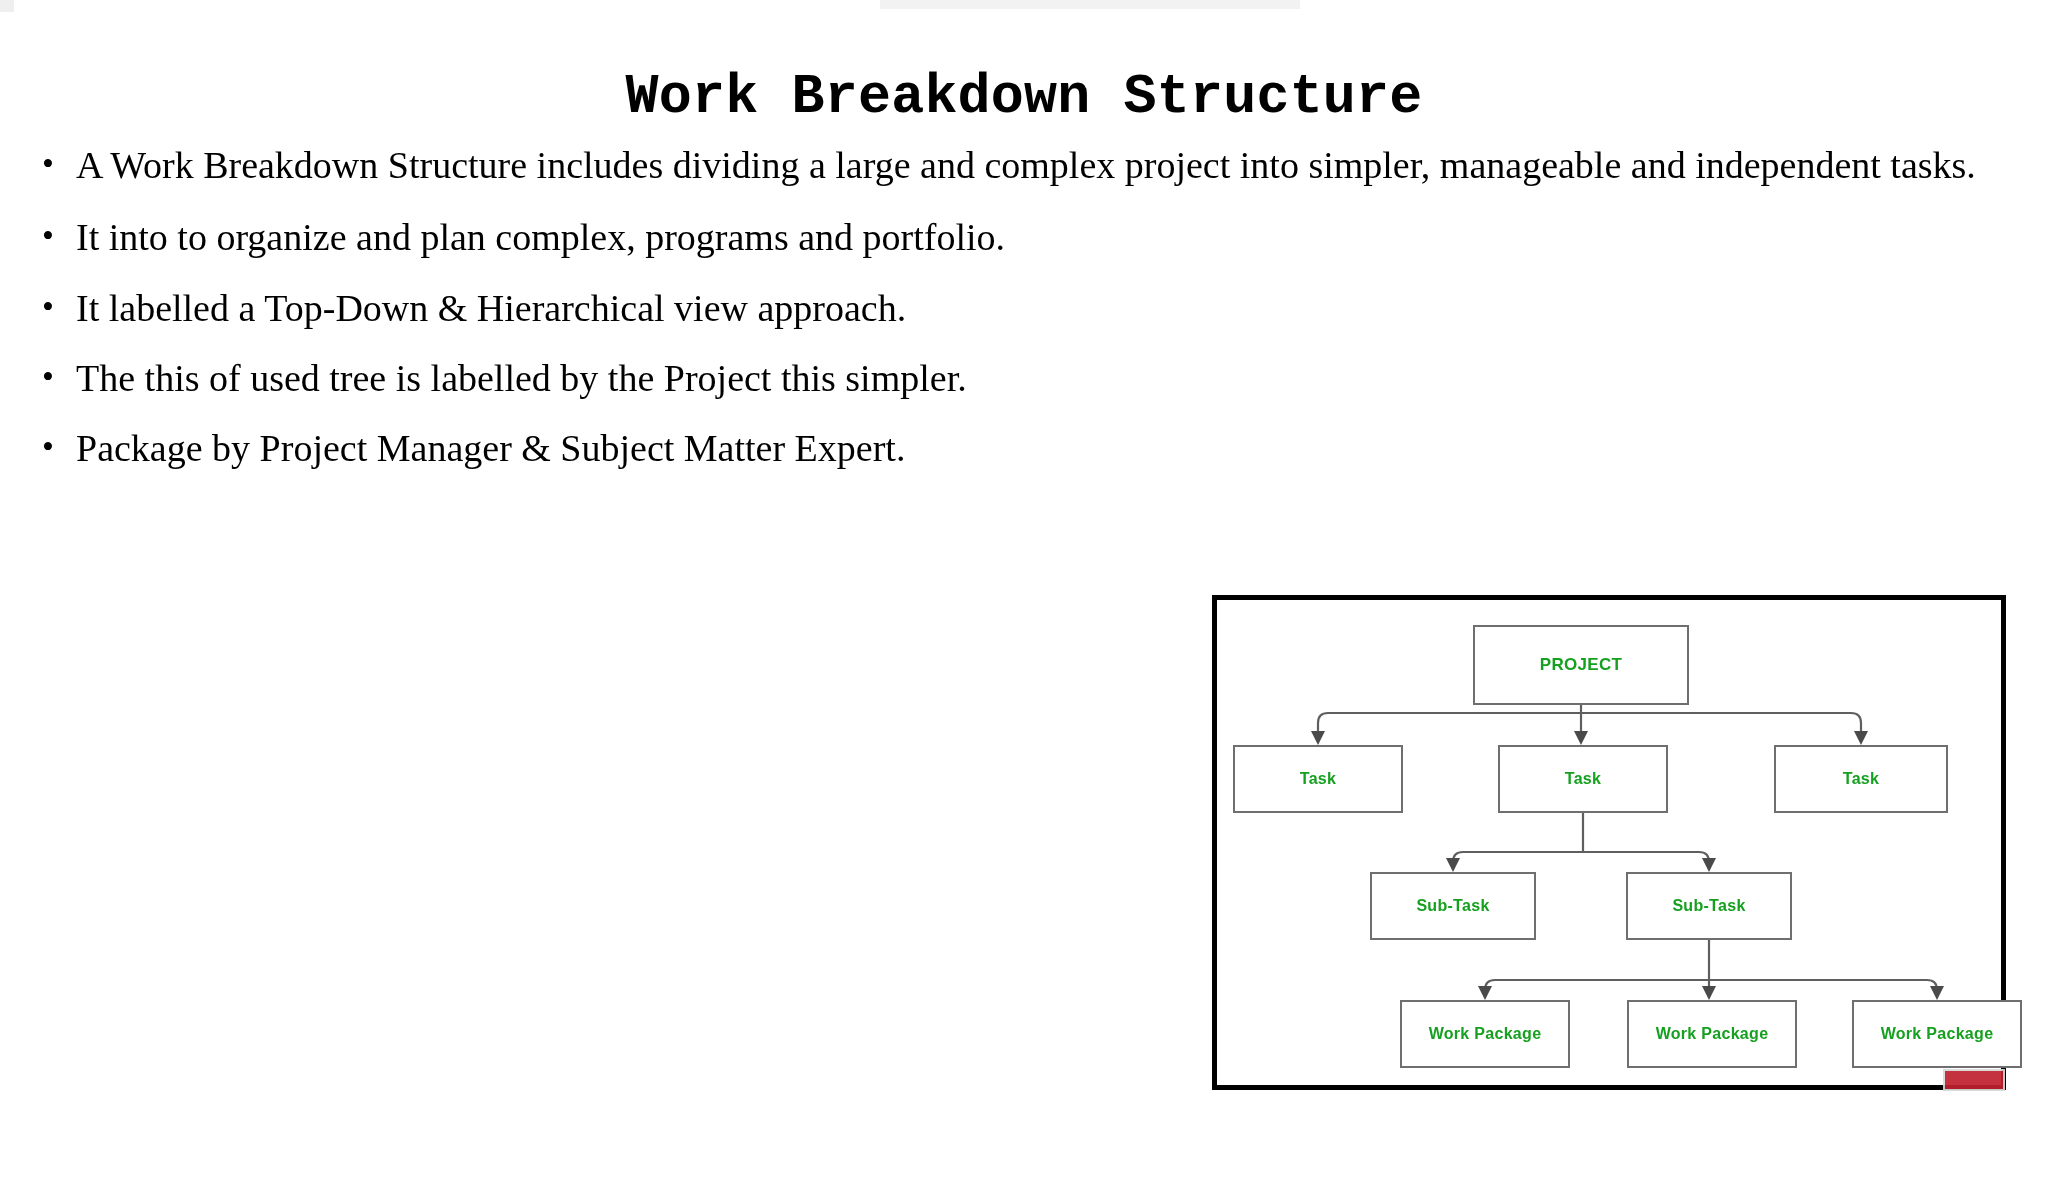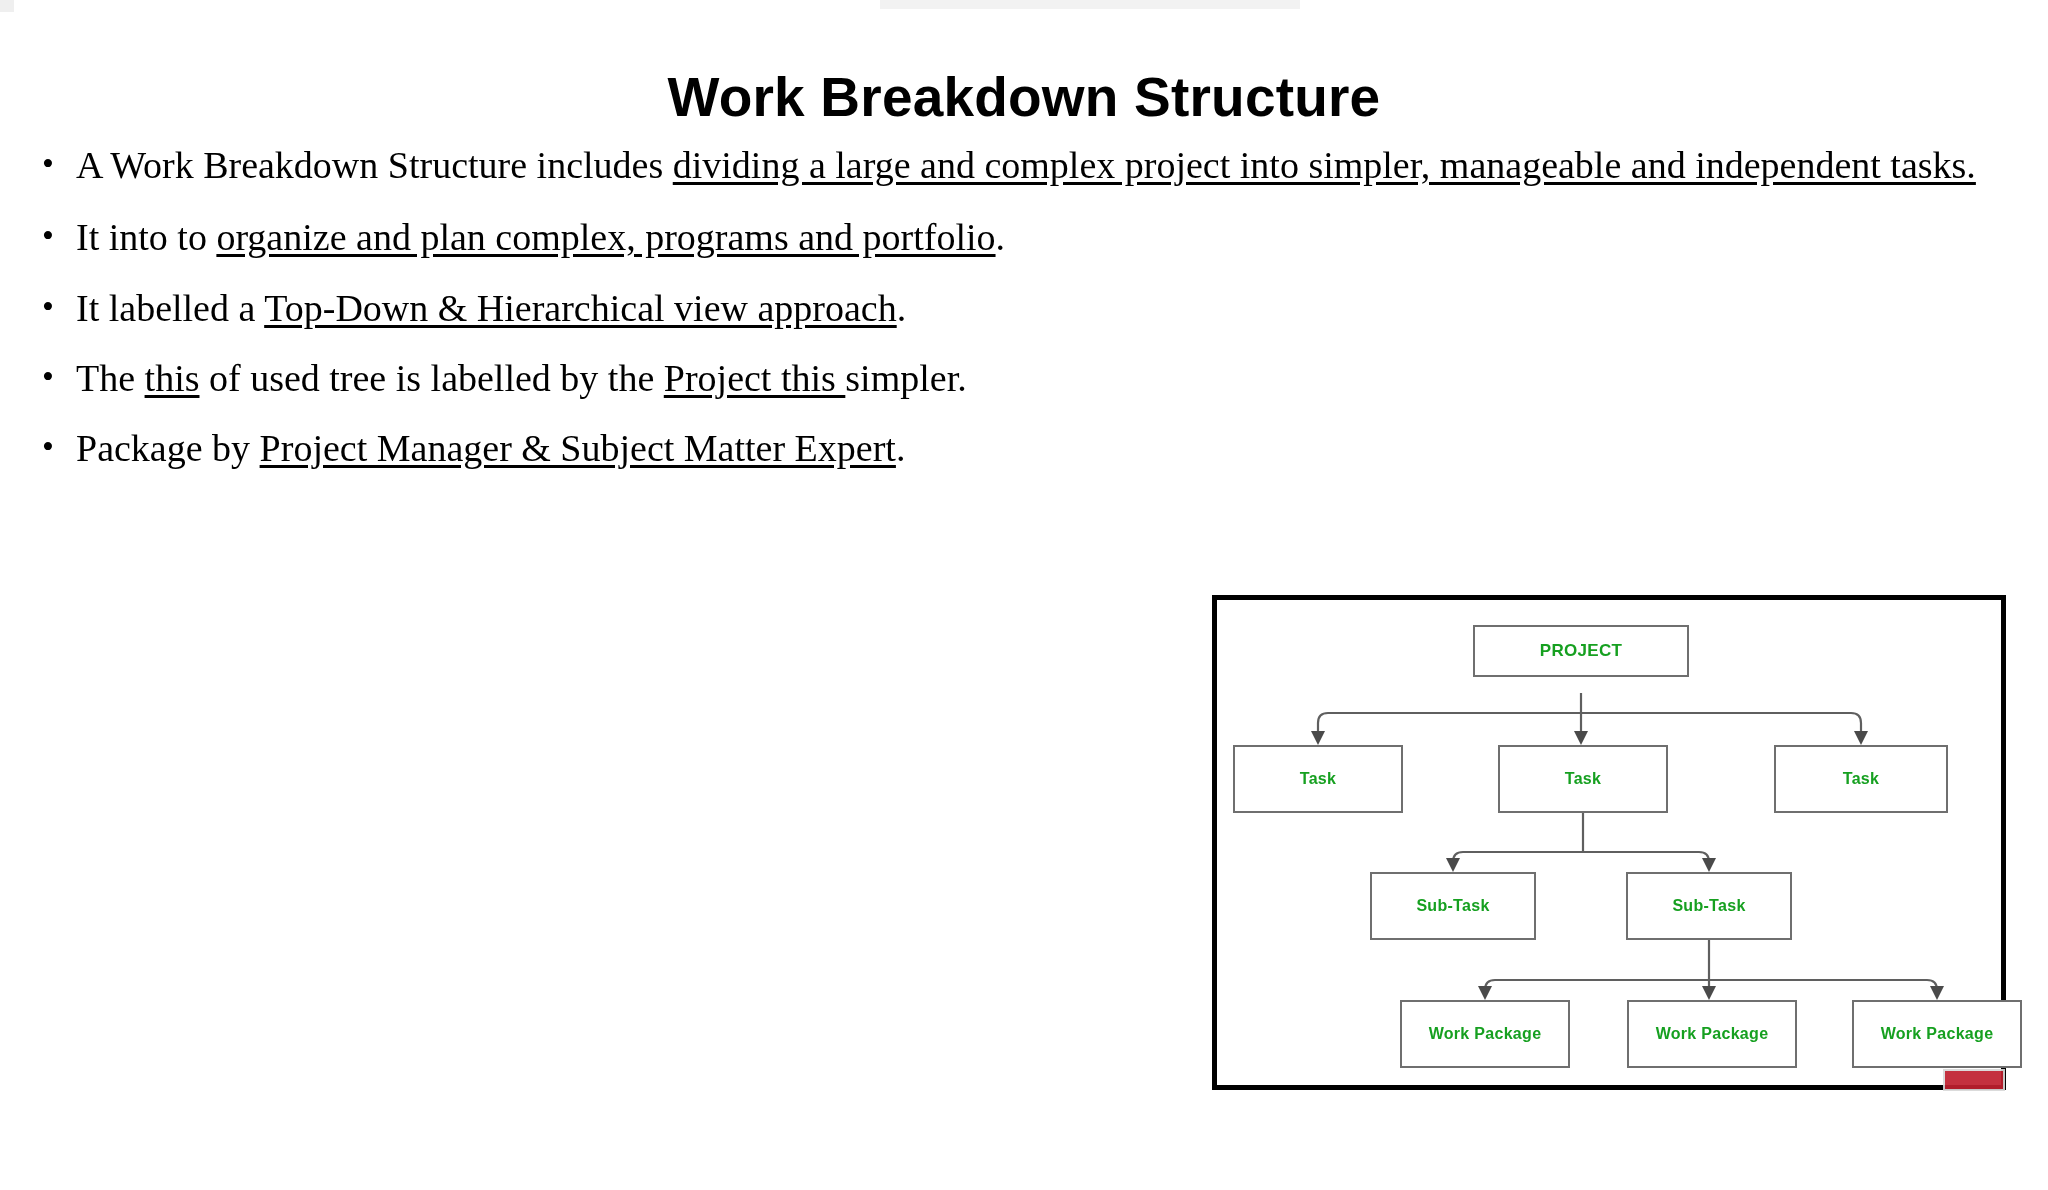--- a/index.html
+++ b/index.html
@@ -26,21 +26,21 @@
   }
 
   .slide-title {
     position: absolute;
     left: 0; right: 0; top: 32px;
     text-align: center;
     font-size: 55px;
     font-weight: bold;
     letter-spacing: 0.2px;
     line-height: 1.05;
-    font-family: Liberation Sans, sans-serif;
+    font-family: Liberation Mono, monospace;
   }
 
   .bullets {
     position: absolute;
     left: 38px;
     top: 142px;
     width: 1968px;
   }
 
   .bullet {
@@ -54,21 +54,21 @@
   .bullet .dot {
     position: absolute;
     left: 4px;
     top: 0;
     font-size: 34px;
     line-height: 1.28;
   }
   .bullet.justify { text-align: justify; text-align-last: left; }
   .bullet.justify .txt { display: inline; }
 
-  .u { text-decoration: underline; text-underline-offset: 4px; }
+  .u { text-underline-offset: 4px; }
 
   .b1 { margin-bottom: 26px; }
   .b2 { margin-bottom: 24px; }
   .b3 { margin-bottom: 24px; }
   .b4 { margin-bottom: 24px; }
 
   
   .wbs-figure {
     position: absolute;
     left: 1212px;
@@ -89,21 +89,21 @@
     border: 2px solid #6f6f6f;
     background: #ffffff;
     display: flex;
     align-items: center;
     justify-content: center;
     font-family: "Liberation Sans", "DejaVu Sans", sans-serif;
     font-weight: bold;
     color: #16a020;
     letter-spacing: 0.3px;
   }
-  .n-project { left: 256px; top: 25px; width: 216px; height: 52px; font-size: 17px; }
+  .n-project { left: 256px; top: 25px; width: 216px; height: 80px; font-size: 17px; }
   .n-task-1  { left: 16px;  top: 145px; width: 170px; height: 68px; font-size: 16px; }
   .n-task-2  { left: 281px; top: 145px; width: 170px; height: 68px; font-size: 16px; }
   .n-task-3  { left: 557px; top: 145px; width: 174px; height: 68px; font-size: 16px; }
   .n-sub-1   { left: 153px; top: 272px; width: 166px; height: 68px; font-size: 16px; }
   .n-sub-2   { left: 409px; top: 272px; width: 166px; height: 68px; font-size: 16px; }
   .n-wp-1    { left: 183px; top: 400px; width: 170px; height: 68px; font-size: 16px; }
   .n-wp-2    { left: 410px; top: 400px; width: 170px; height: 68px; font-size: 16px; }
   .n-wp-3    { left: 635px; top: 400px; width: 170px; height: 68px; font-size: 16px; }
 
   .wbs-watermark {

